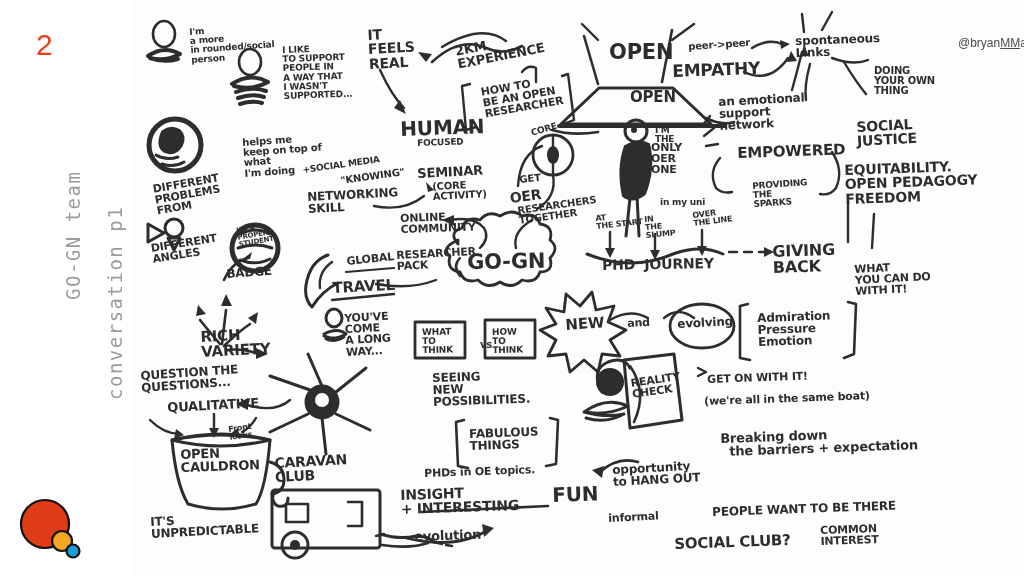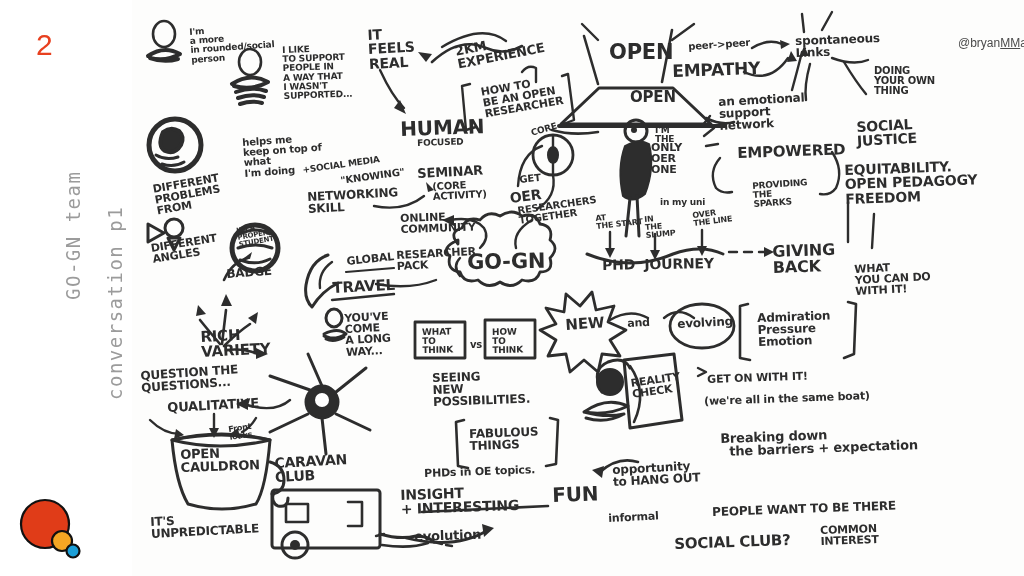--- a/index.html
+++ b/index.html
@@ -367,21 +367,21 @@
         <div class="hw cap" style="left: 212px; top: 313px; font-size: 11px; transform: rotate(-3deg); transform-origin: 0px 0px; color: rgb(45, 45, 45);">YOU'VE
 COME
 A LONG
 WAY...</div>
         <div class="hw cap" style="left: 8px; top: 370px; font-size: 12px; transform: rotate(-4deg); transform-origin: 0px 0px; color: rgb(45, 45, 45);">QUESTION THE
 QUESTIONS...</div>
         <div class="hw cap" style="left: 35px; top: 401px; font-size: 13px; transform: rotate(-3deg); transform-origin: 0px 0px; color: rgb(45, 45, 45);">QUALITATIVE</div>
         <div class="hw cap" style="left: 290px; top: 328px; font-size: 9px; transform: rotate(-1deg); transform-origin: 0px 0px; color: rgb(45, 45, 45);">WHAT
 TO
 THINK</div>
-        <div class="hw lower" style="left: 338px; top: 340px; font-size: 10px; transform: rotate(0deg); transform-origin: 0px 0px; color: rgb(45, 45, 45);">vs</div>
+        <div class="hw lower" style="left: 348px; top: 340px; font-size: 10px; transform: rotate(0deg); transform-origin: 0px 0px; color: rgb(45, 45, 45);">vs</div>
         <div class="hw cap" style="left: 360px; top: 328px; font-size: 9px; transform: rotate(-1deg); transform-origin: 0px 0px; color: rgb(45, 45, 45);">HOW
 TO
 THINK</div>
         <div class="hw cap" style="left: 433px; top: 318px; font-size: 15px; transform: rotate(-4deg); transform-origin: 0px 0px; color: rgb(45, 45, 45);">NEW</div>
         <div class="hw lower" style="left: 495px; top: 318px; font-size: 11px; transform: rotate(-3deg); transform-origin: 0px 0px; color: rgb(45, 45, 45);">and</div>
         <div class="hw lower" style="left: 545px; top: 318px; font-size: 12px; transform: rotate(-3deg); transform-origin: 0px 0px; color: rgb(45, 45, 45);">evolving</div>
         <div class="hw lower" style="left: 625px; top: 312px; font-size: 12px; transform: rotate(-2deg); transform-origin: 0px 0px; color: rgb(45, 45, 45);">Admiration
 Pressure
 Emotion</div>
         <div class="hw cap" style="left: 300px; top: 372px; font-size: 12px; transform: rotate(-2deg); transform-origin: 0px 0px; color: rgb(45, 45, 45);">SEEING

